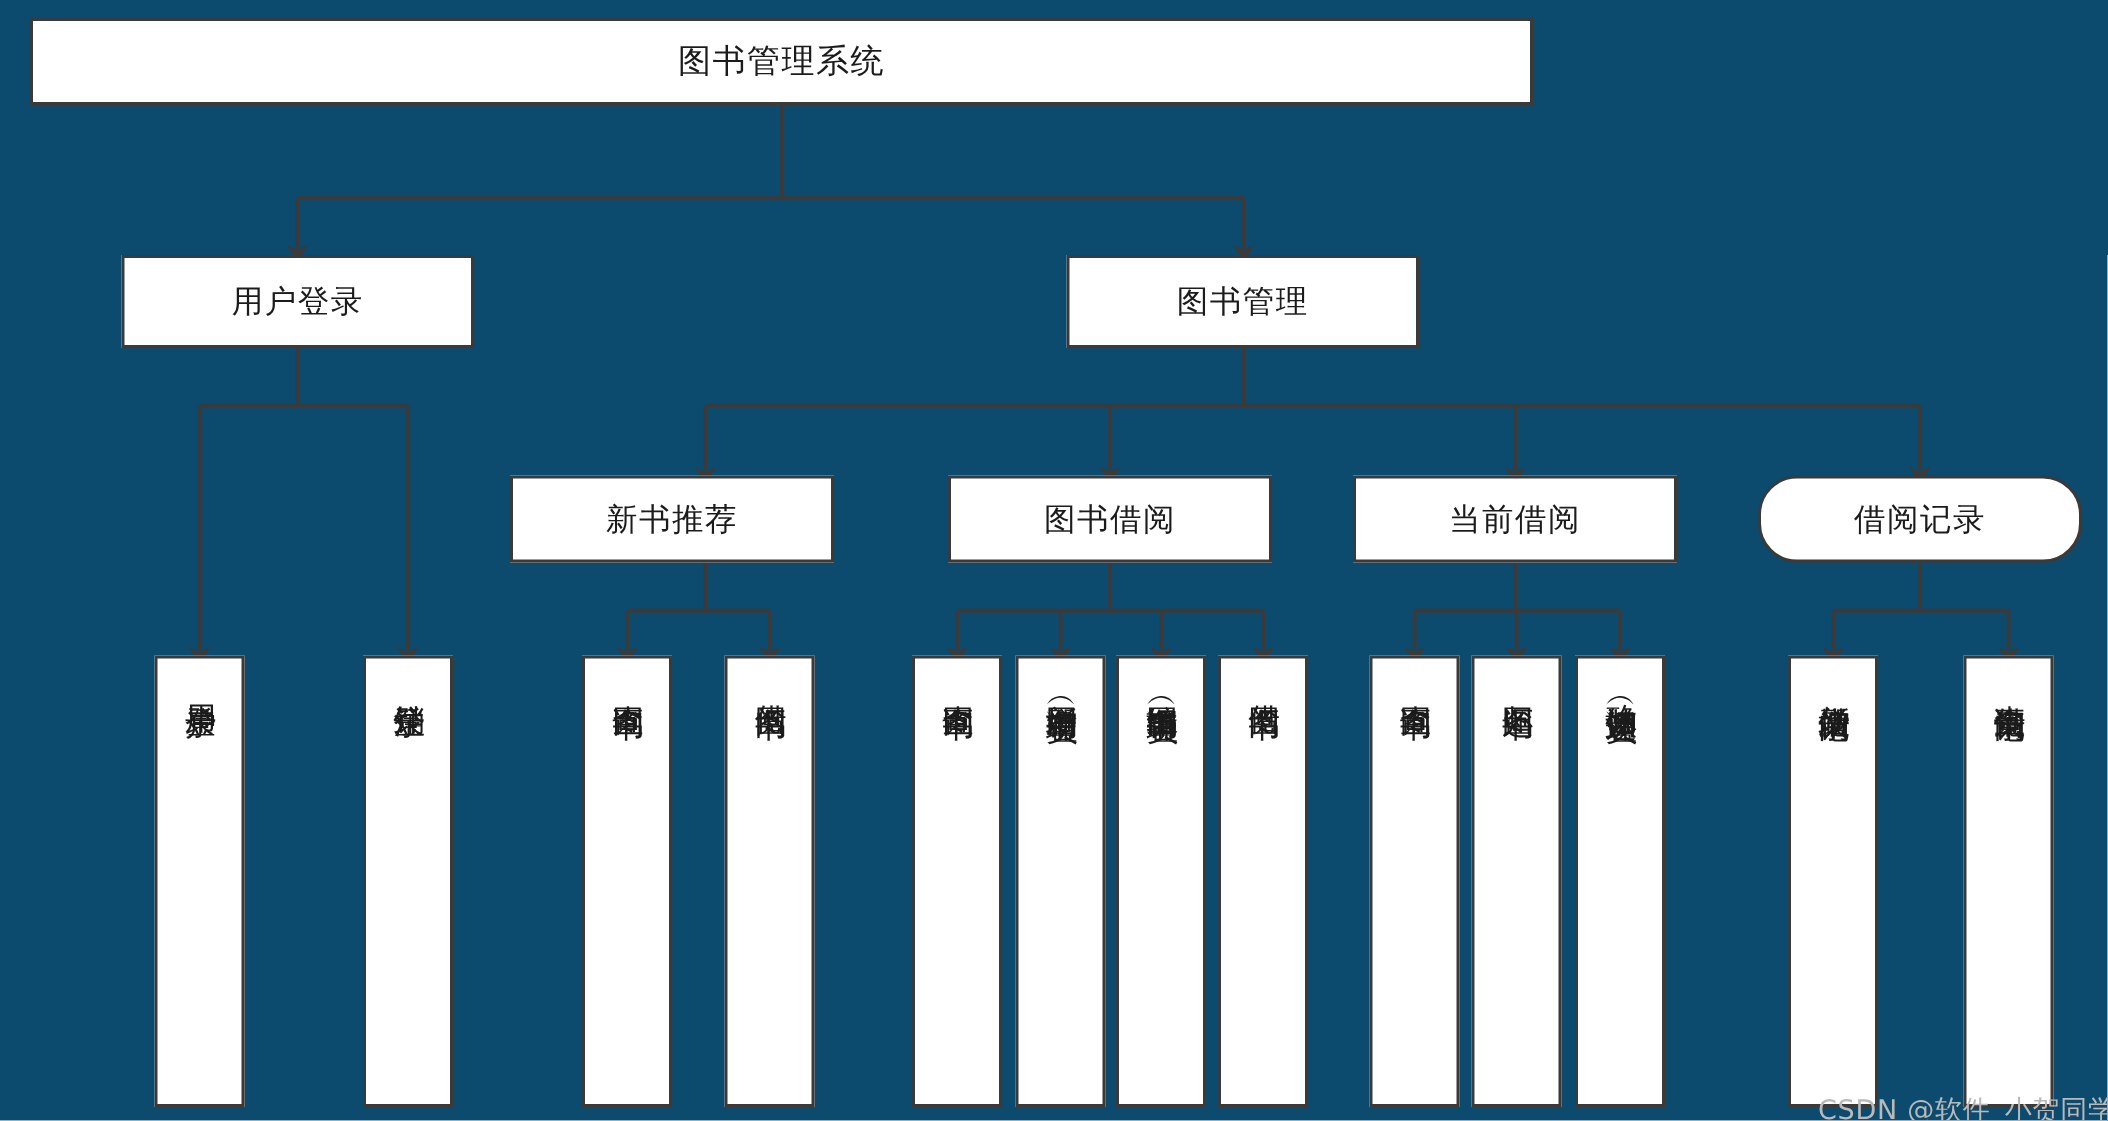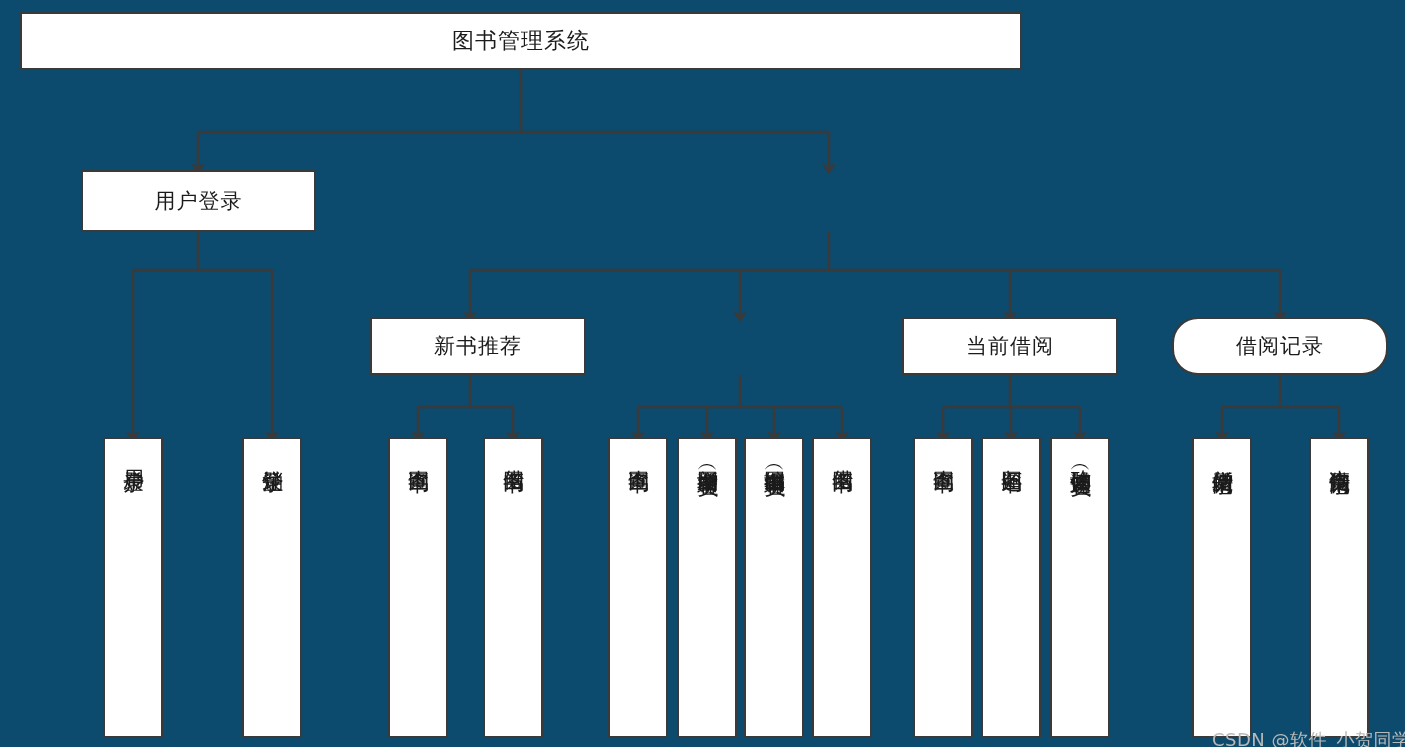--- a/index.html
+++ b/index.html
@@ -121,23 +121,29 @@
     </g>
   </svg>
 
   <div class="node horiz root" style="left:20px; top:12px; width:1002px; height:58px;">
     <span>图书管理系统</span>
   </div>
 
   <div class="node horiz" style="left:81px; top:170px; width:235px; height:62px;">
     <span>用户登录</span>
   </div>
+  <div class="node horiz" style="left:711px; top:170px; width:235px; height:62px;">
+    <span>图书管理</span>
+  </div>
 
-  <div class="node horiz" style="left:370px; top:317px; width:216px; height:58px;align-items:center;">
+  <div class="node horiz" style="left:340px; top:317px; width:216px; height:58px;align-items:center;">
     <span>新书推荐</span>
+  </div>
+  <div class="node horiz" style="left:632px; top:317px; width:216px; height:58px;">
+    <span>图书借阅</span>
   </div>
   <div class="node horiz" style="left:902px; top:317px; width:216px; height:58px;align-items:center;">
     <span>当前借阅</span>
   </div>
   <div class="node horiz" style="left:1172px; top:317px; width:216px; height:58px;border-radius:26px;">
     <span>借阅记录</span>
   </div>
 
   <div class="node leaf" style="left:103px; top:437px; width:60px; height:301px;">
     <span class="vlabel">用户登录</span>

